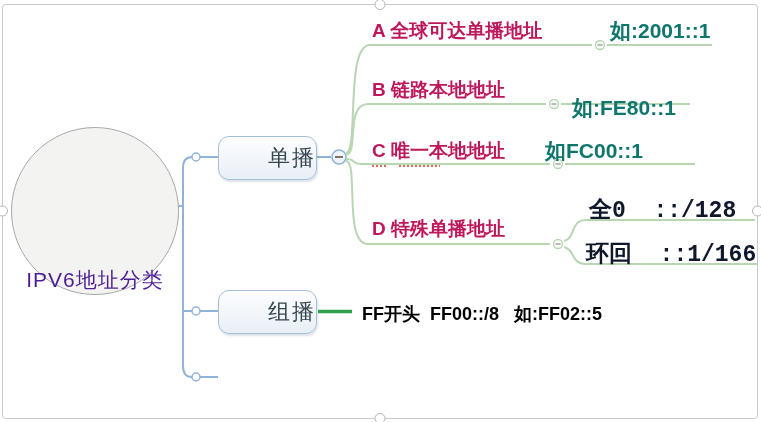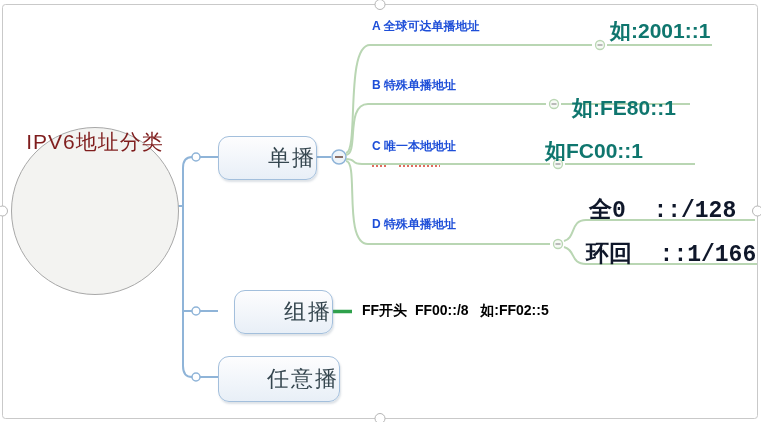--- a/index.html
+++ b/index.html
@@ -4,36 +4,36 @@
 <style>
   html,body{margin:0;padding:0;}
   body{
     width:761px;height:422px;position:relative;overflow:hidden;
     background:#ffffff;
     font-family:"Liberation Sans","DejaVu Sans",sans-serif;
   }
   #stage{position:absolute;inset:0;}
   svg{position:absolute;left:0;top:0;}
   .txt{position:absolute;white-space:pre;color:#333f3c;}
-  .branch-title{font-size:12px;font-weight:600;color:#1d4ed8;}
+  .branch-title{font-size:19px;font-weight:600;color:#be185d;}
   .branch-value{font-size:21px;font-weight:600;color:#0f766e;}
   .leaf-label{font-size:23px;font-weight:600;color:#0f172a;font-family:Liberation Mono, monospace;}
-  .note-text{font-size:14px;font-weight:700;color:#000000;}
+  .note-text{font-size:18px;font-weight:700;color:#000000;}
   .node{
     position:absolute;display:flex;align-items:center;justify-content:flex-end;
     border:1.5px solid #a3bfdc;border-radius:11px;
     background:linear-gradient(#fdfdfe,#e8eff7);
     box-shadow:1px 2px 2px rgba(120,140,160,0.25);
     font-size:22px;color:#35464f;letter-spacing:2px;
   }
   .root-circle{
     position:absolute;border-radius:50%;
     border:1.5px solid #a8a8a8;background:#f3f3f1;
-    display:flex;align-items:flex-start;justify-content:center;
-    font-size:21px;color:#7f1d1d;letter-spacing:1px;
+    display:flex;align-items:flex-end;justify-content:center;
+    font-size:21px;color:#4c1d95;letter-spacing:1px;
   }
 </style>
 </head>
 <body>
 
 <div id="stage">
 
   <svg width="761" height="422" viewBox="0 0 761 422">
 
     <g fill="none" stroke="#c9c9c9" stroke-width="1">
@@ -106,31 +106,28 @@
     </g>
   </svg>
 
   <div class="root-circle" style="left:11px;top:127px;width:166px;height:166px;">
     <span>IPV6地址分类</span>
   </div>
 
   <div class="node" style="left:218px;top:136px;width:97px;height:42px;">
     <span>单播</span>
   </div>
-  <div class="node" style="left:234px;top:290px;width:97px;height:42px;">
+  <div class="node" style="left:218px;top:290px;width:97px;height:42px;">
     <span>组播</span>
-  </div>
-  <div class="node" style="left:218px;top:356px;width:120px;height:44px;">
-    <span>任意播</span>
   </div>
 
   <div class="txt branch-title" style="left:372px;top:18px;">A 全球可达单播地址</div>
   <div class="txt branch-value" style="left:610px;top:17px;">如:2001::1</div>
 
-  <div class="txt branch-title" style="left:372px;top:77px;">B 特殊单播地址</div>
+  <div class="txt branch-title" style="left:372px;top:77px;">B 链路本地地址</div>
   <div class="txt branch-value" style="left:572px;top:94px;">如:FE80::1</div>
 
   <div class="txt branch-title" style="left:372px;top:138px;text-align:right;">C 唯一本地地址</div>
   <div class="txt branch-value" style="left:545px;top:137px;">如FC00::1</div>
 
   <div class="txt branch-title" style="left:372px;top:216px;">D 特殊单播地址</div>
   <div class="txt leaf-label" style="left:589px;top:194px;">全0  ::/128</div>
   <div class="txt leaf-label" style="left:586px;top:238px;">环回  ::1/166</div>
 
   <div class="txt note-text" style="left:362px;top:302px;">FF开头  FF00::/8   如:FF02::5</div>

